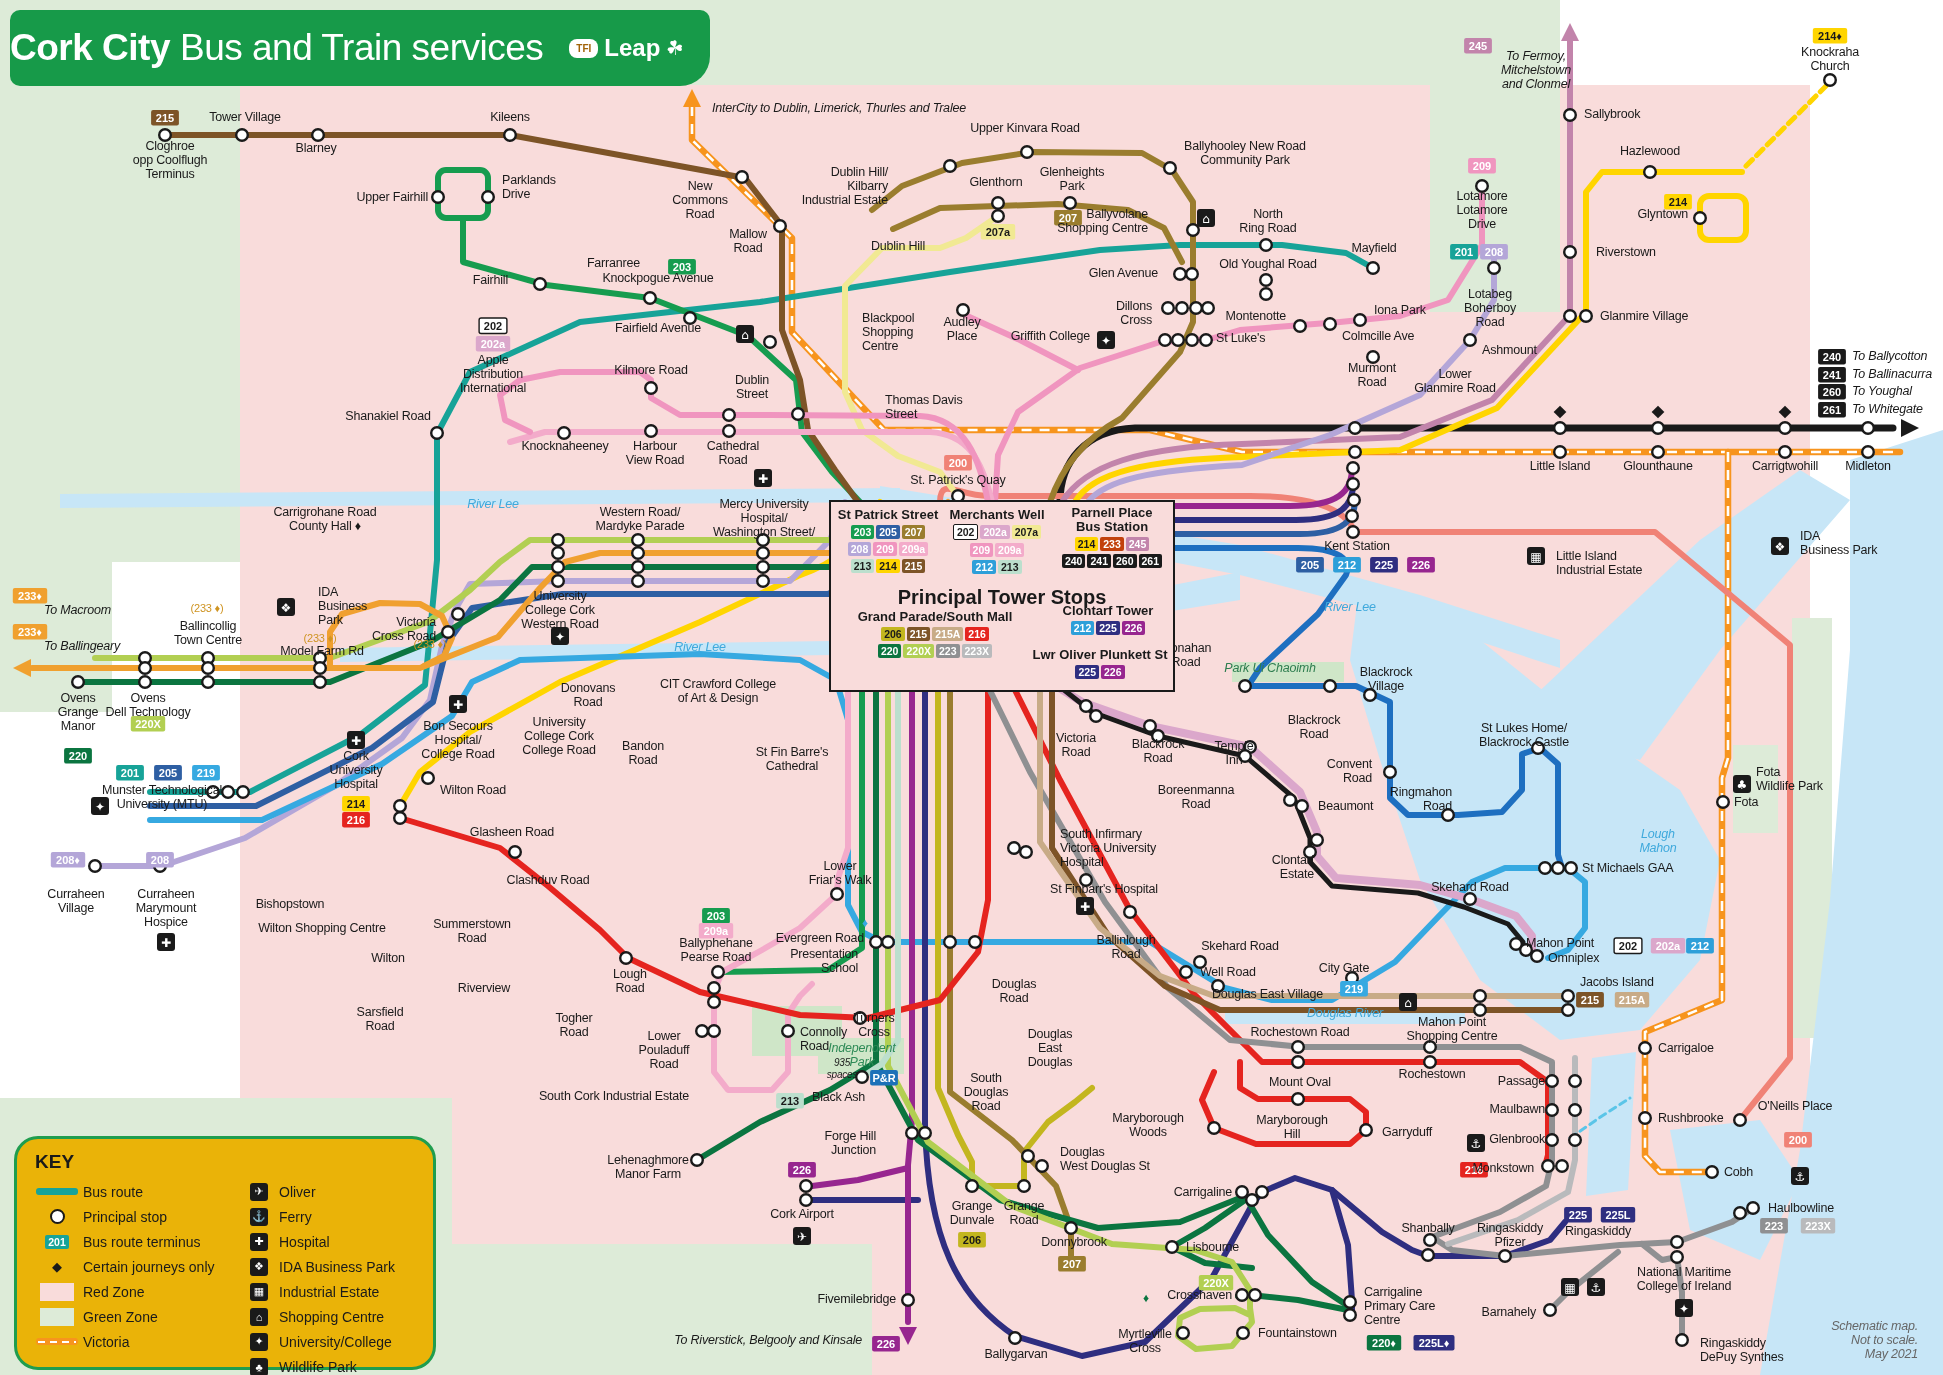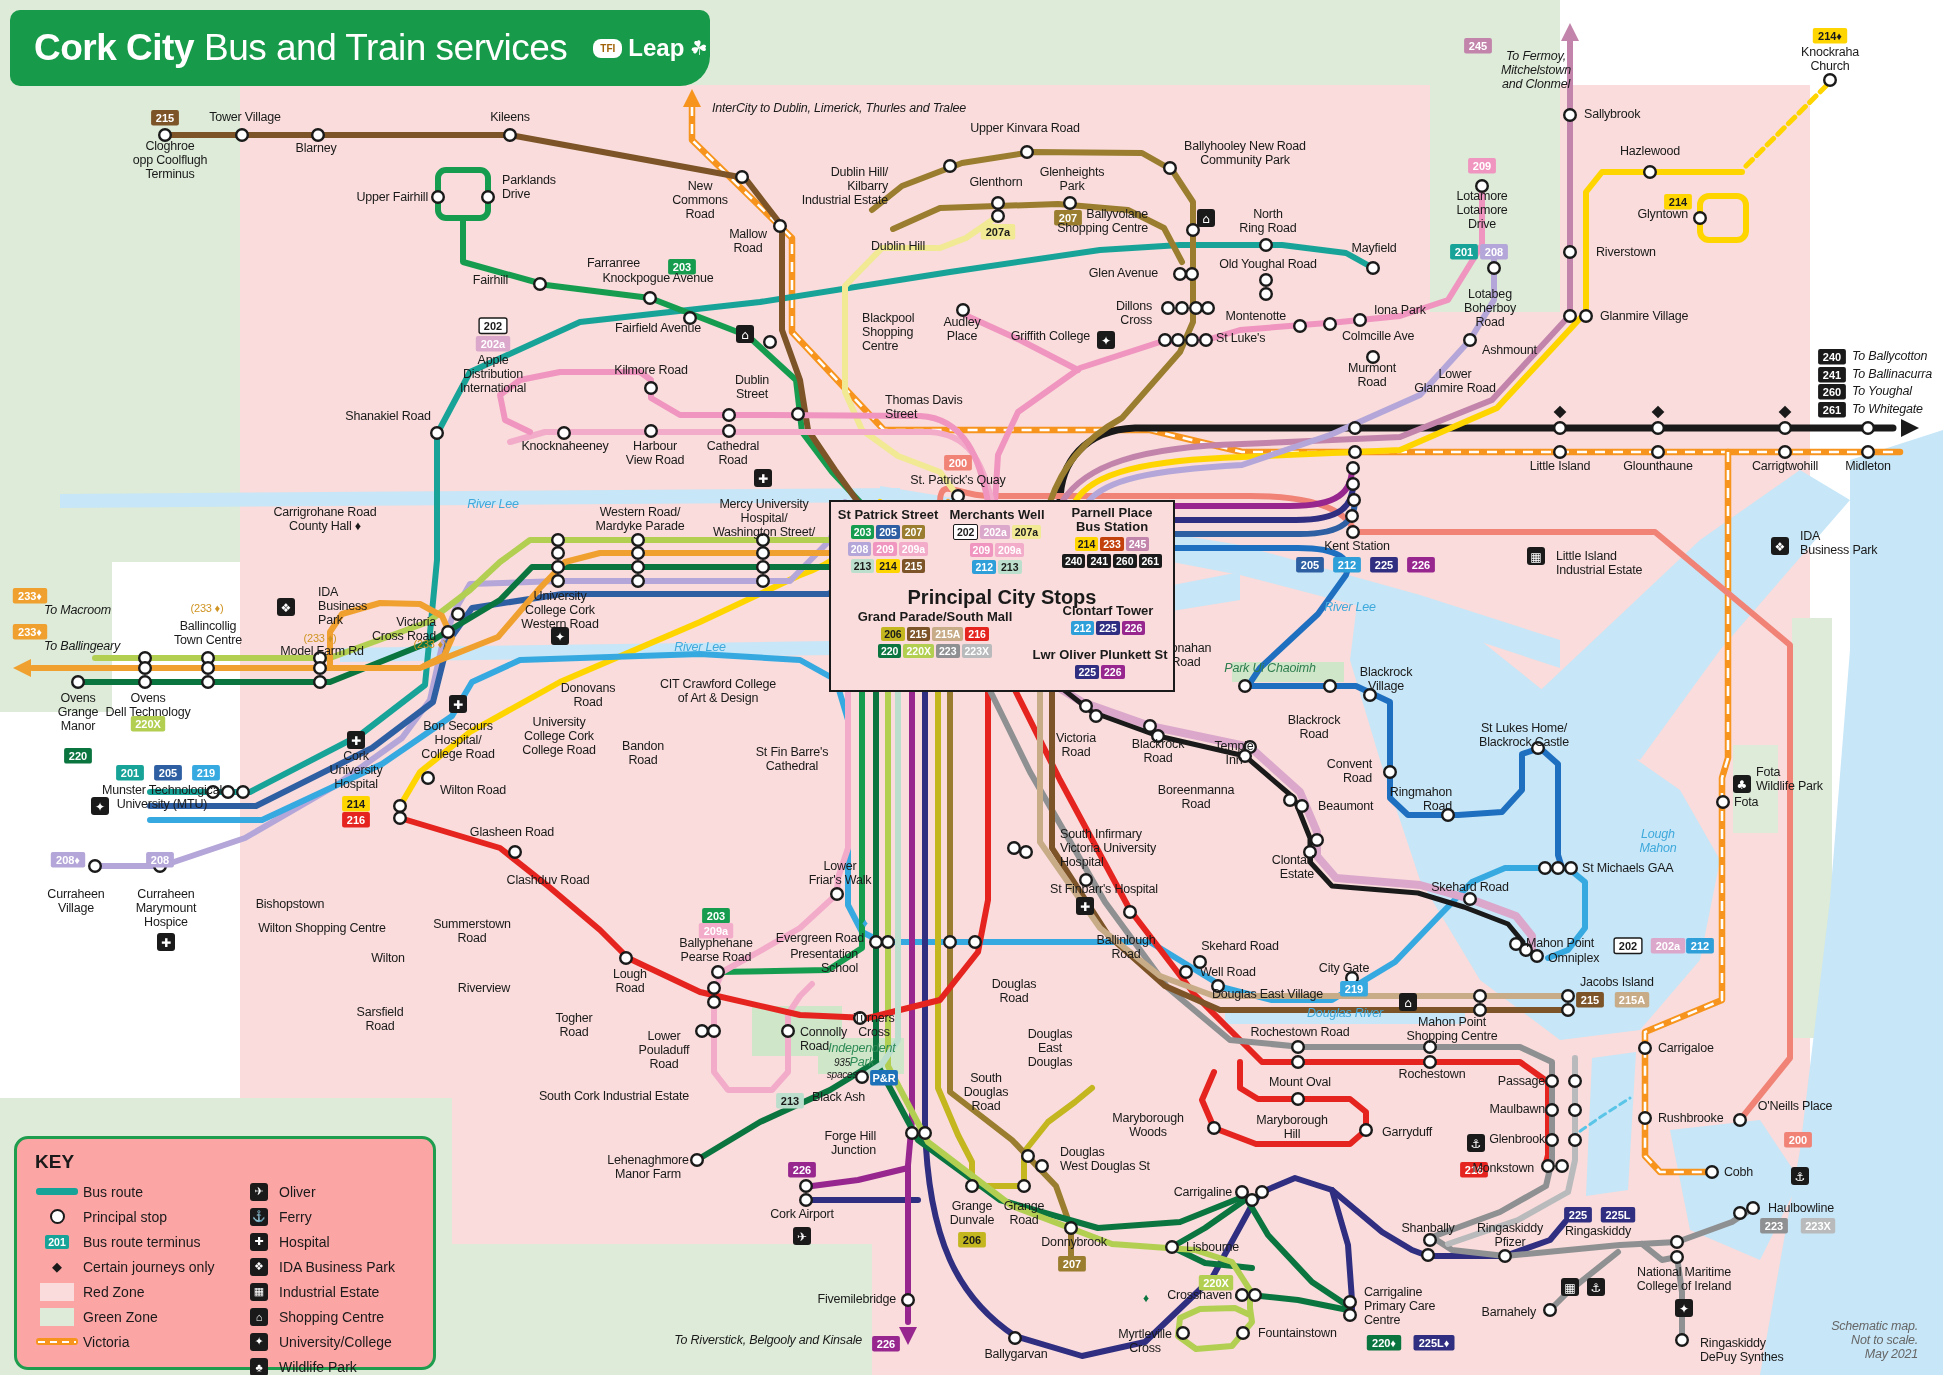--- a/index.html
+++ b/index.html
@@ -1,34 +1,34 @@
 <!DOCTYPE html>
 <html><head>
 <meta charset="utf-8">
 <style>
   html,body{margin:0;padding:0;background:#fff;font-family:"Liberation Sans",sans-serif;}
   #stage{position:relative;width:1943px;height:1375px;overflow:hidden;background:#fff;}
   #map-svg{position:absolute;left:0;top:0;}
   
   .hdr{position:absolute;left:10px;top:10px;width:700px;height:76px;background:#179a49;border-radius:10px 10px 30px 10px;display:flex;align-items:center;color:#fff;}
-  .hdr .ttl{font-size:37px;margin-left:24px;letter-spacing:-.5px;white-space:nowrap;}
+  .hdr .ttl{font-size:37px;letter-spacing:-.5px;white-space:nowrap;}
   .hdr .ttl b{font-weight:bold;margin-right:10px;}
   .hdr .logo{display:flex;align-items:center;margin-left:26px;gap:6px;}
   .hdr .tfi{background:#fff;color:#a16207;font-weight:bold;font-size:10px;border-radius:8px;padding:4px 7px;}
   .hdr .leap{font-size:24px;font-weight:bold;}
   .hdr .frog{font-size:20px;transform:rotate(-15deg);}
   
   .pcs{position:absolute;left:829px;top:500px;width:342px;height:188px;background:#f9dcdb;border:2.5px solid #1a1a1a;font-size:13px;}
   .pcs-g{position:absolute;text-align:center;}
   .pcs-name{font-weight:bold;color:#1a1a1a;line-height:14px;white-space:pre-line;}
   .pcs-row{margin-top:2px;line-height:15px;white-space:nowrap;}
   .pcs-title{position:absolute;left:0;top:84px;width:100%;text-align:center;font-size:20px;font-weight:bold;color:#1a1a1a;}
   .bdg{display:inline-block;font-weight:bold;font-size:10.5px;padding:1px 3px;margin:0 1px;border-radius:2px;line-height:12px;}
   
-  .key{position:absolute;left:14px;top:1136px;width:422px;height:234px;background:#fca5a5;border:3px solid #1f9d4e;border-radius:14px;box-sizing:border-box;}
+  .key{position:absolute;left:14px;top:1136px;width:422px;height:234px;background:#eab308;border:3px solid #1f9d4e;border-radius:24px;box-sizing:border-box;}
   .key-title{font-weight:bold;font-size:19px;margin:12px 0 6px 18px;color:#1a1a1a;}
   .key-cols{display:flex;}
   .key-col{flex:1;}
   .key-row{display:flex;align-items:center;height:25px;margin-left:14px;font-size:14px;color:#1a1a1a;}
   .key-sym{width:52px;display:flex;justify-content:center;align-items:center;}
   .key-ico{width:40px;display:flex;justify-content:center;align-items:center;}
   .sym-line{width:42px;height:7px;background:#17a398;border-radius:3px;}
   .sym-rail{width:42px;height:7px;background:#f7941d;border-radius:3px;position:relative;}
   .sym-rail:after{content:"";position:absolute;left:2px;top:2.5px;right:2px;height:2px;background:repeating-linear-gradient(90deg,#fff 0 7px,transparent 7px 12px);}
   .sym-stop{width:11px;height:11px;border:2.5px solid #1a1a1a;border-radius:50%;background:#fff;}
@@ -683,21 +683,21 @@
   <div class="hdr">
     <div class="ttl"><b>Cork City</b><span>Bus and Train services</span></div>
     <div class="logo">
       <span class="tfi">TFI</span>
       <span class="leap">Leap</span>
       <span class="frog">☘</span>
     </div>
   </div>
 
   <div class="pcs" id="pcs-box">
-    <div class="pcs-title">Principal City Stops</div>
+    <div class="pcs-title">Principal Tower Stops</div>
   <div class="pcs-g" style="left: 4px; top: 6px; width: 106px;">
         <div class="pcs-name">St Patrick Street</div>
         <div class="pcs-row"><span class="bdg" style="background: rgb(22, 156, 79); color: rgb(255, 255, 255);">203</span><span class="bdg" style="background: rgb(46, 95, 163); color: rgb(255, 255, 255);">205</span><span class="bdg" style="background: rgb(154, 125, 46); color: rgb(255, 255, 255);">207</span></div>
         <div class="pcs-row"><span class="bdg" style="background: rgb(180, 166, 216); color: rgb(255, 255, 255);">208</span><span class="bdg" style="background: rgb(240, 149, 191); color: rgb(255, 255, 255);">209</span><span class="bdg" style="background: rgb(243, 171, 202); color: rgb(255, 255, 255);">209a</span></div>
         <div class="pcs-row"><span class="bdg" style="background: rgb(188, 223, 205); color: rgb(26, 26, 26);">213</span><span class="bdg" style="background: rgb(255, 213, 0); color: rgb(26, 26, 26);">214</span><span class="bdg" style="background: rgb(125, 84, 39); color: rgb(255, 255, 255);">215</span></div>
       </div>
       <div class="pcs-g" style="left: 112px; top: 6px; width: 108px;">
         <div class="pcs-name">Merchants Well</div>
         <div class="pcs-row"><span class="bdg" style="background: rgb(255, 255, 255); color: rgb(26, 26, 26); border: 1.3px solid rgb(26, 26, 26);">202</span><span class="bdg" style="background: rgb(219, 167, 203); color: rgb(255, 255, 255);">202a</span><span class="bdg" style="background: rgb(241, 233, 147); color: rgb(26, 26, 26);">207a</span></div>
         <div class="pcs-row"><span class="bdg" style="background: rgb(240, 149, 191); color: rgb(255, 255, 255);">209</span><span class="bdg" style="background: rgb(243, 171, 202); color: rgb(255, 255, 255);">209a</span></div>

